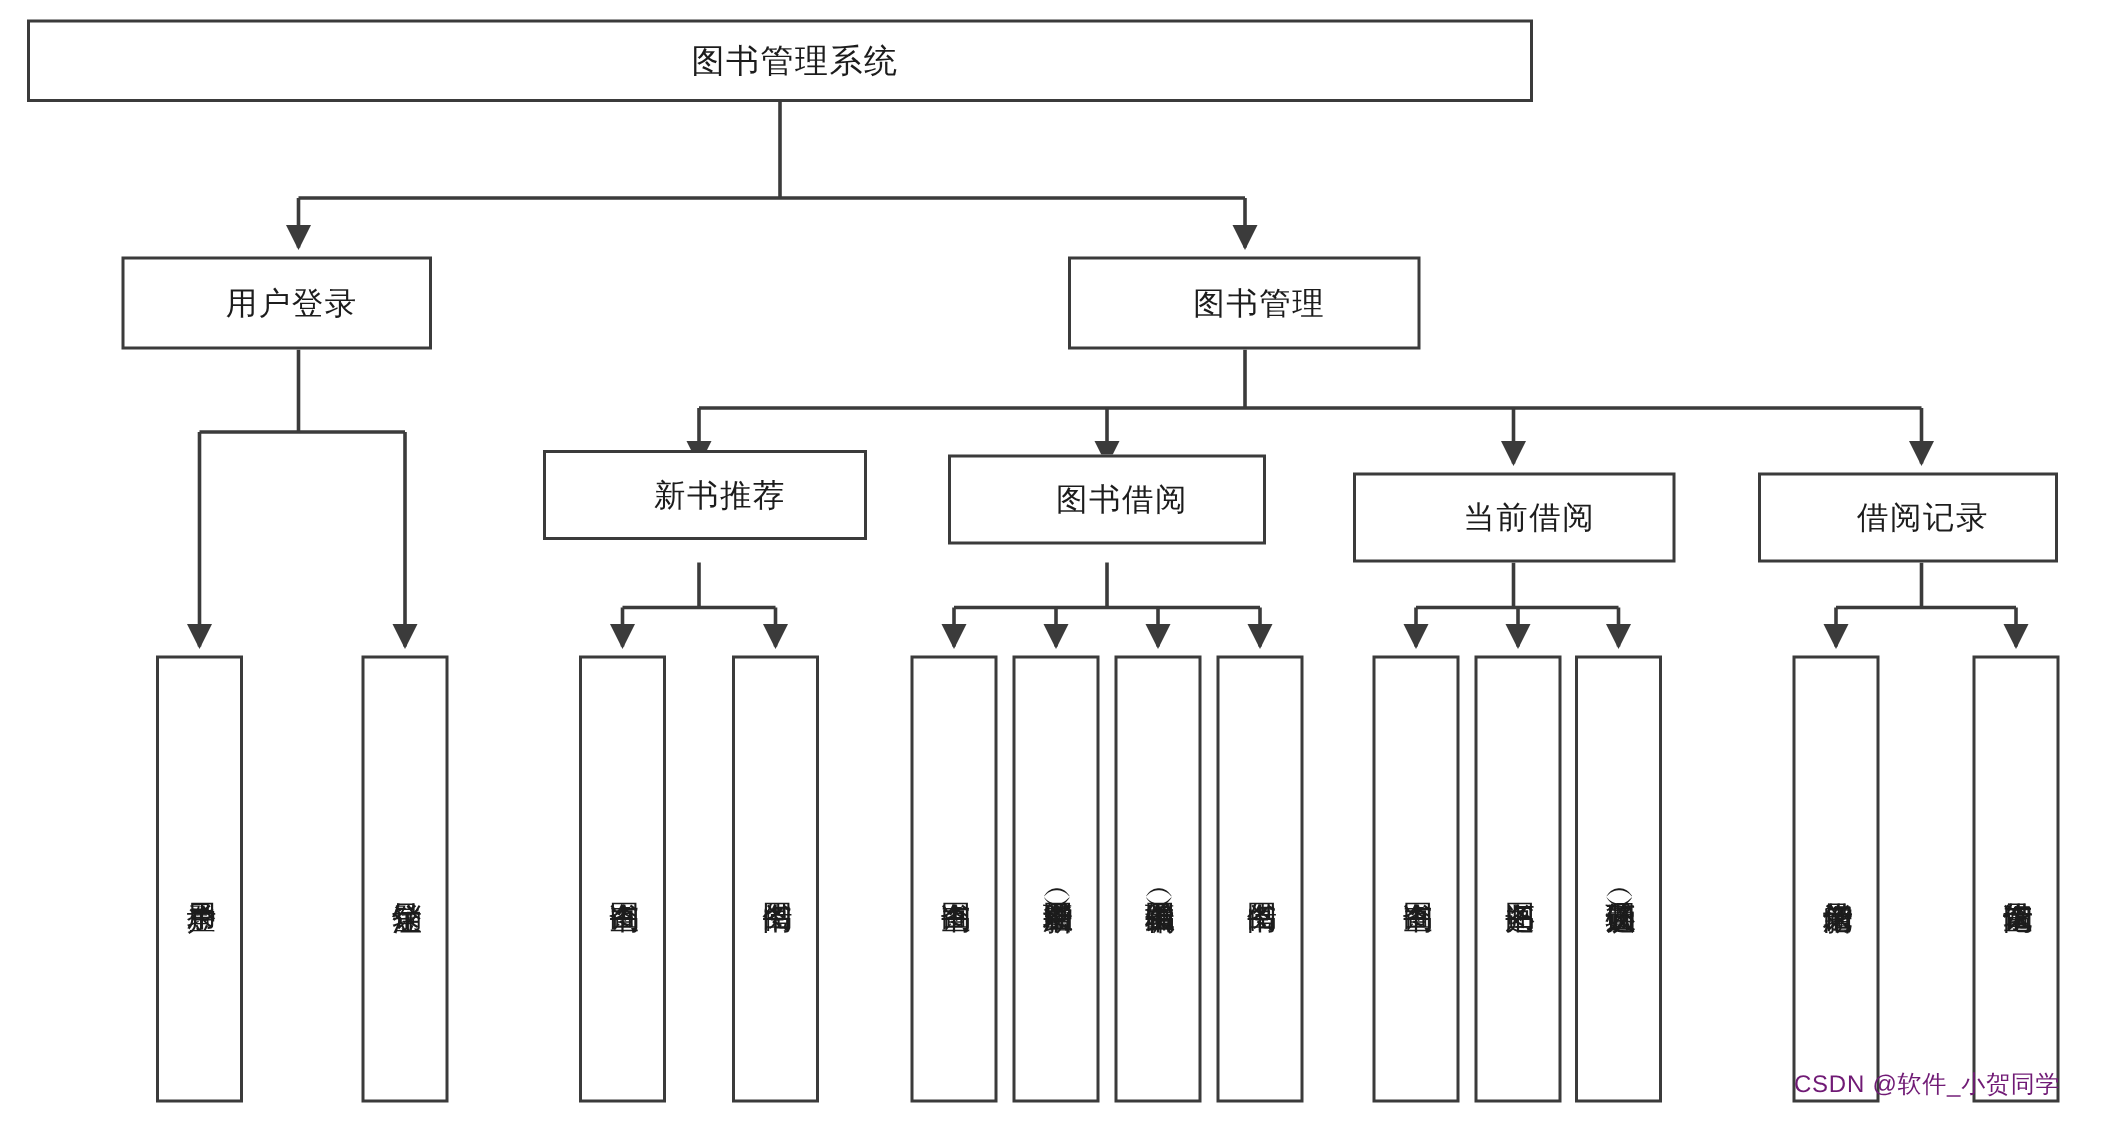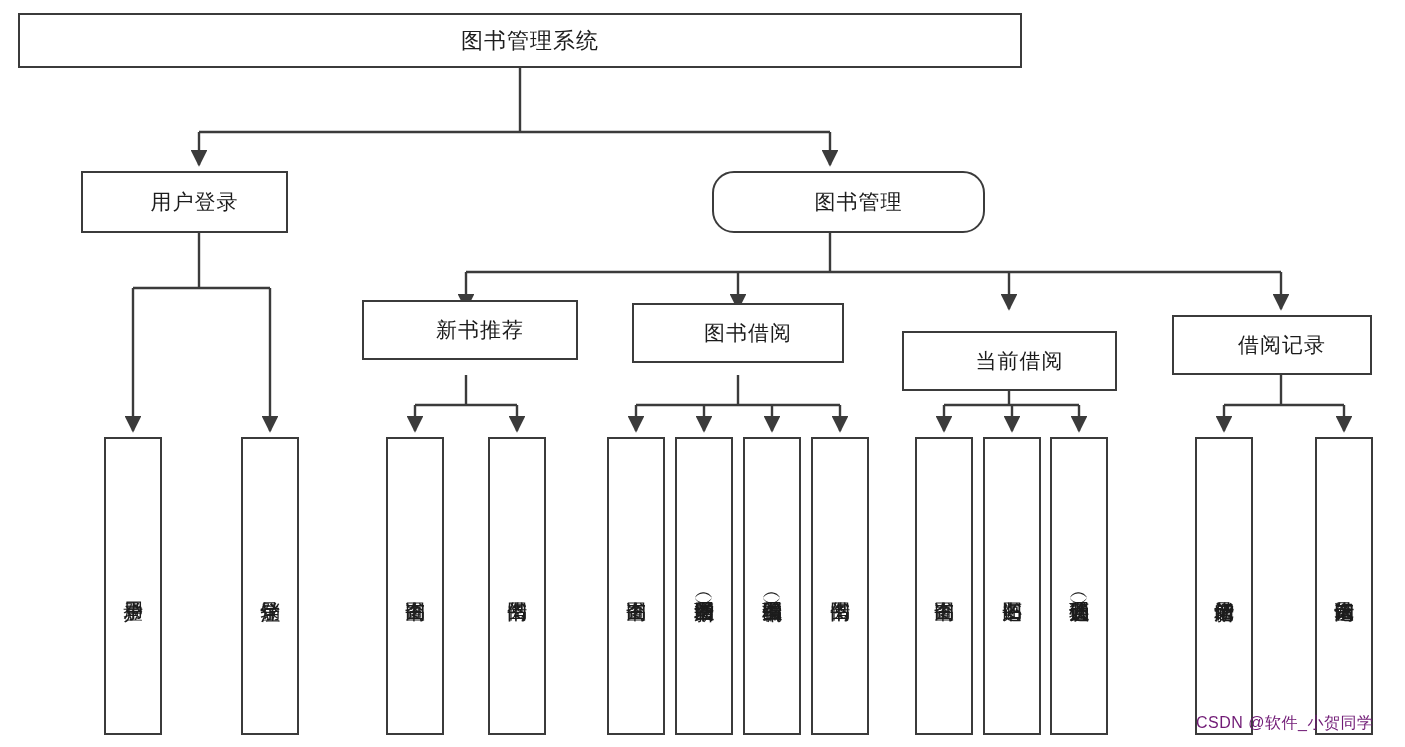--- a/index.html
+++ b/index.html
@@ -119,25 +119,25 @@
       <path d="M 1281 375 L 1281 405"></path>
       <path d="M 1224 405 L 1344 405"></path>
       <path d="M 1224 405 L 1224 431" marker-end="url(#arrow)"></path>
       <path d="M 1344 405 L 1344 431" marker-end="url(#arrow)"></path>
     </g>
   </svg>
 
   <div class="node horiz" id="title-node" style="left:18px; top:13px; width:1004px; height:55px;">图书管理系统</div>
 
   <div class="node horiz" style="left:81px; top:171px; width:207px; height:62px;">用户登录</div>
-  <div class="node horiz" style="left:712px; top:171px; width:273px; height:62px;border-radius:22px;">图书管理</div>
+  <div class="node horiz" style="left:712px; top:171px; width:235px; height:62px;">图书管理</div>
 
   <div class="node horiz" style="left:362px; top:300px; width:216px; height:60px;">新书推荐</div>
   <div class="node horiz" style="left:632px; top:303px; width:212px; height:60px;">图书借阅</div>
-  <div class="node horiz" style="left:902px; top:331px; width:215px; height:60px;">当前借阅</div>
+  <div class="node horiz" style="left:902px; top:315px; width:215px; height:60px;">当前借阅</div>
   <div class="node horiz" style="left:1172px; top:315px; width:200px; height:60px;">借阅记录</div>
 
   <div class="node vert" style="left:104px; top:437px; width:58px; height:298px;">
     <span class="vtext">用户登录</span>
   </div>
   <div class="node vert" style="left:241px; top:437px; width:58px; height:298px;">
     <span class="vtext">注销登录</span>
   </div>
 
   <div class="node vert" style="left:386px; top:437px; width:58px; height:298px;">

